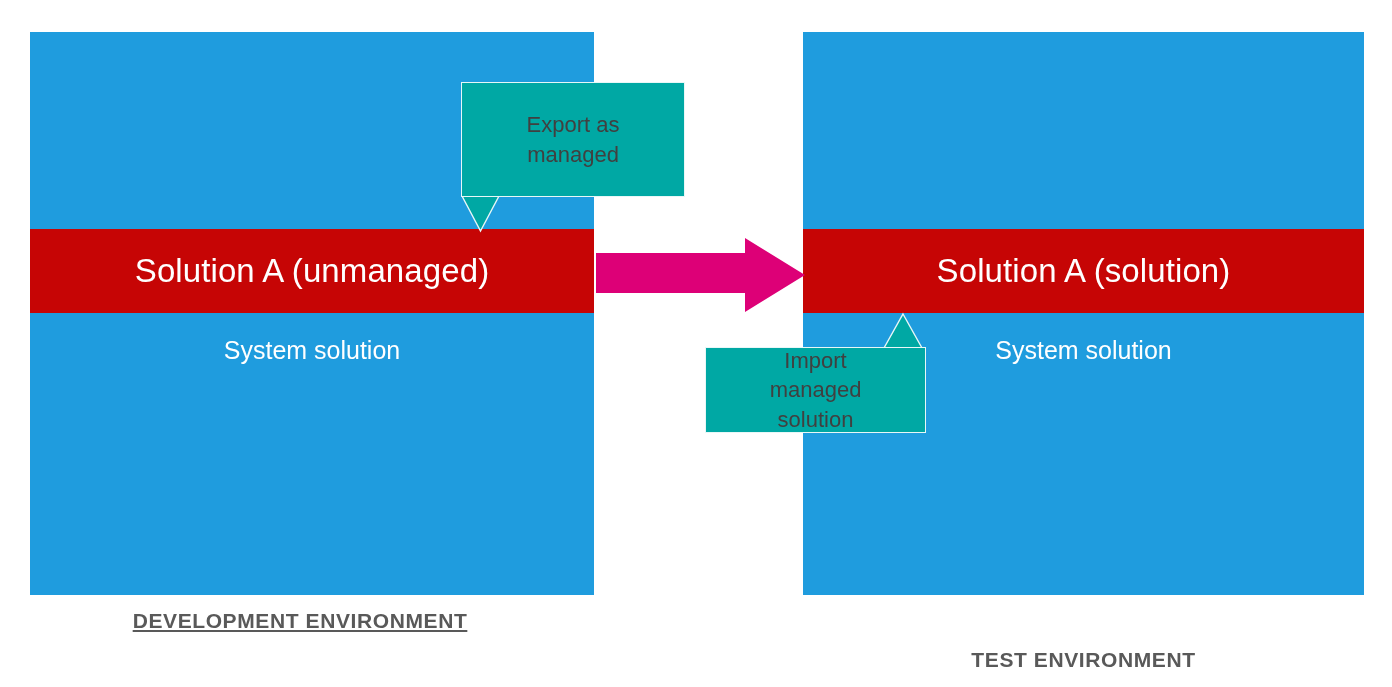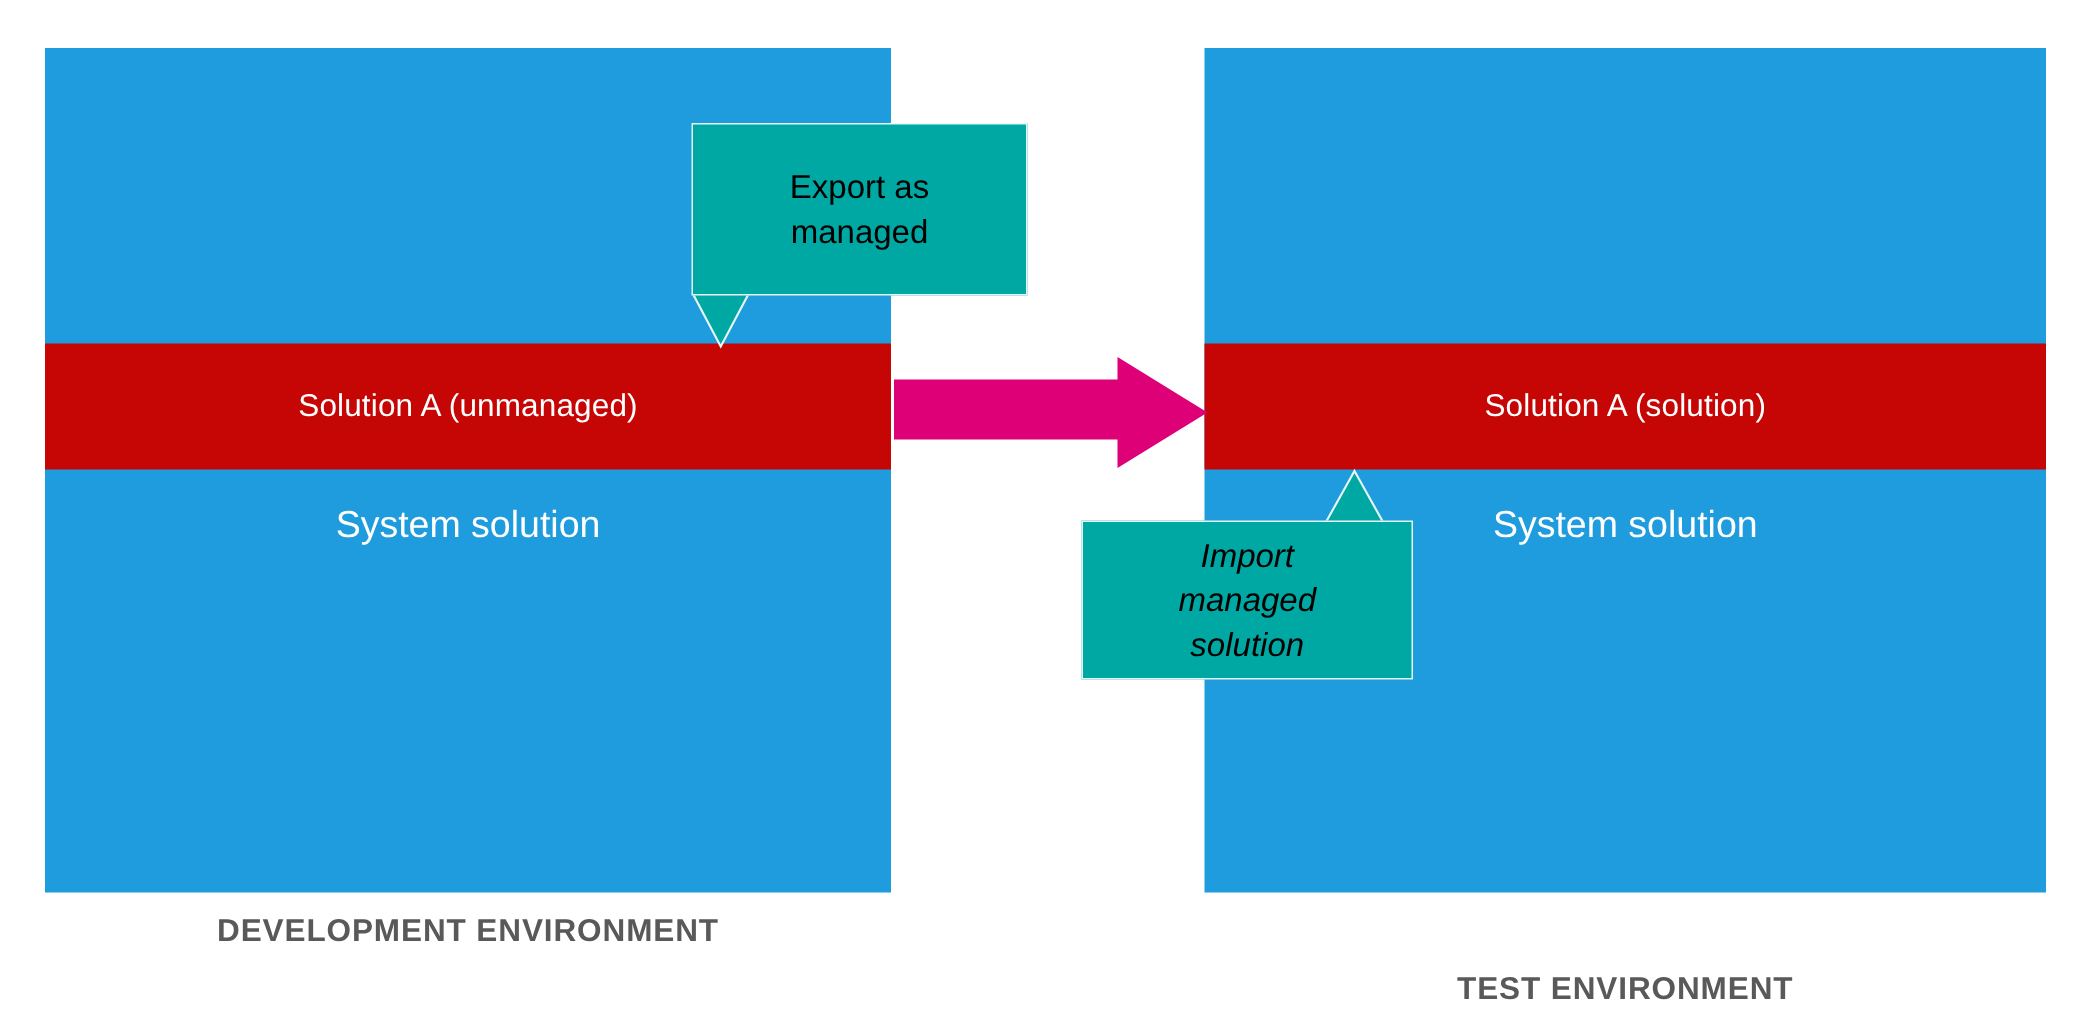--- a/index.html
+++ b/index.html
@@ -32,21 +32,21 @@
     background: #C60505;
     display: flex;
     align-items: center;
     justify-content: center;
   }
   #dev-solution-bar  { left: 30px;  top: 229px; width: 564px; height: 84px; }
   #test-solution-bar { left: 803px; top: 229px; width: 561px; height: 84px; }
 
   .solution-bar-label {
     color: #ffffff;
-    font-size: 21px;
+    font-size: 33px;
     font-weight: 400;
     letter-spacing: 0.1px;
     white-space: nowrap;
   }
 
   
   .system-label {
     position: absolute;
     color: #ffffff;
     font-size: 25px;
@@ -60,21 +60,21 @@
   
   .env-caption {
     position: absolute;
     color: #595959;
     font-size: 21px;
     font-weight: bold;
     letter-spacing: 0.6px;
     text-align: center;
     white-space: nowrap;
   }
-  #dev-caption  { left: 30px;  top: 609px; width: 564px; }
+  #dev-caption  { left: 18px;  top: 609px; width: 564px; text-decoration: underline; }
   #test-caption { left: 803px; top: 609px; width: 561px; margin-top: 39px; }
 
   
   #transfer-arrow {
     position: absolute;
     left: 592px;
     top: 236px;
     width: 216px;
     height: 78px;
   }
@@ -85,38 +85,38 @@
     position: absolute;
     background: #00A8A4;
     border: 1px solid #e8f7f7;
     box-sizing: border-box;
     display: flex;
     align-items: center;
     justify-content: center;
     text-align: center;
   }
   .callout-text {
-    color: #000000;
+    color: #404040;
     font-size: 22px;
     line-height: 1.32;
     font-weight: 400;
     white-space: pre-line;
     padding: 0 8px;
   }
   .callout-tail {
     position: absolute;
     overflow: visible;
   }
 
   #export-callout      { left: 461px; top: 82px; width: 224px; height: 150px; }
   #export-callout-box  { left: 0px;   top: 0px;  width: 224px; height: 115px; }
   #export-callout-tail { left: 0px;   top: 113px; width: 60px; height: 37px; }
 
   #import-callout      { left: 705px; top: 313px; width: 221px; height: 150px; }
-  #import-callout-box  { left: 16px;   top: 34px; width: 221px; height: 106px; font-style: italic; }
+  #import-callout-box  { left: 0px;   top: 34px; width: 221px; height: 86px; }
   #import-callout-tail { left: 178px; top: 0px;  width: 60px; height: 36px; }
 </style>
 </head>
 <body>
 
 <div id="canvas">
 
   <div id="dev-panel" class="env-panel"></div>
 
   <div id="test-panel" class="env-panel"></div>

